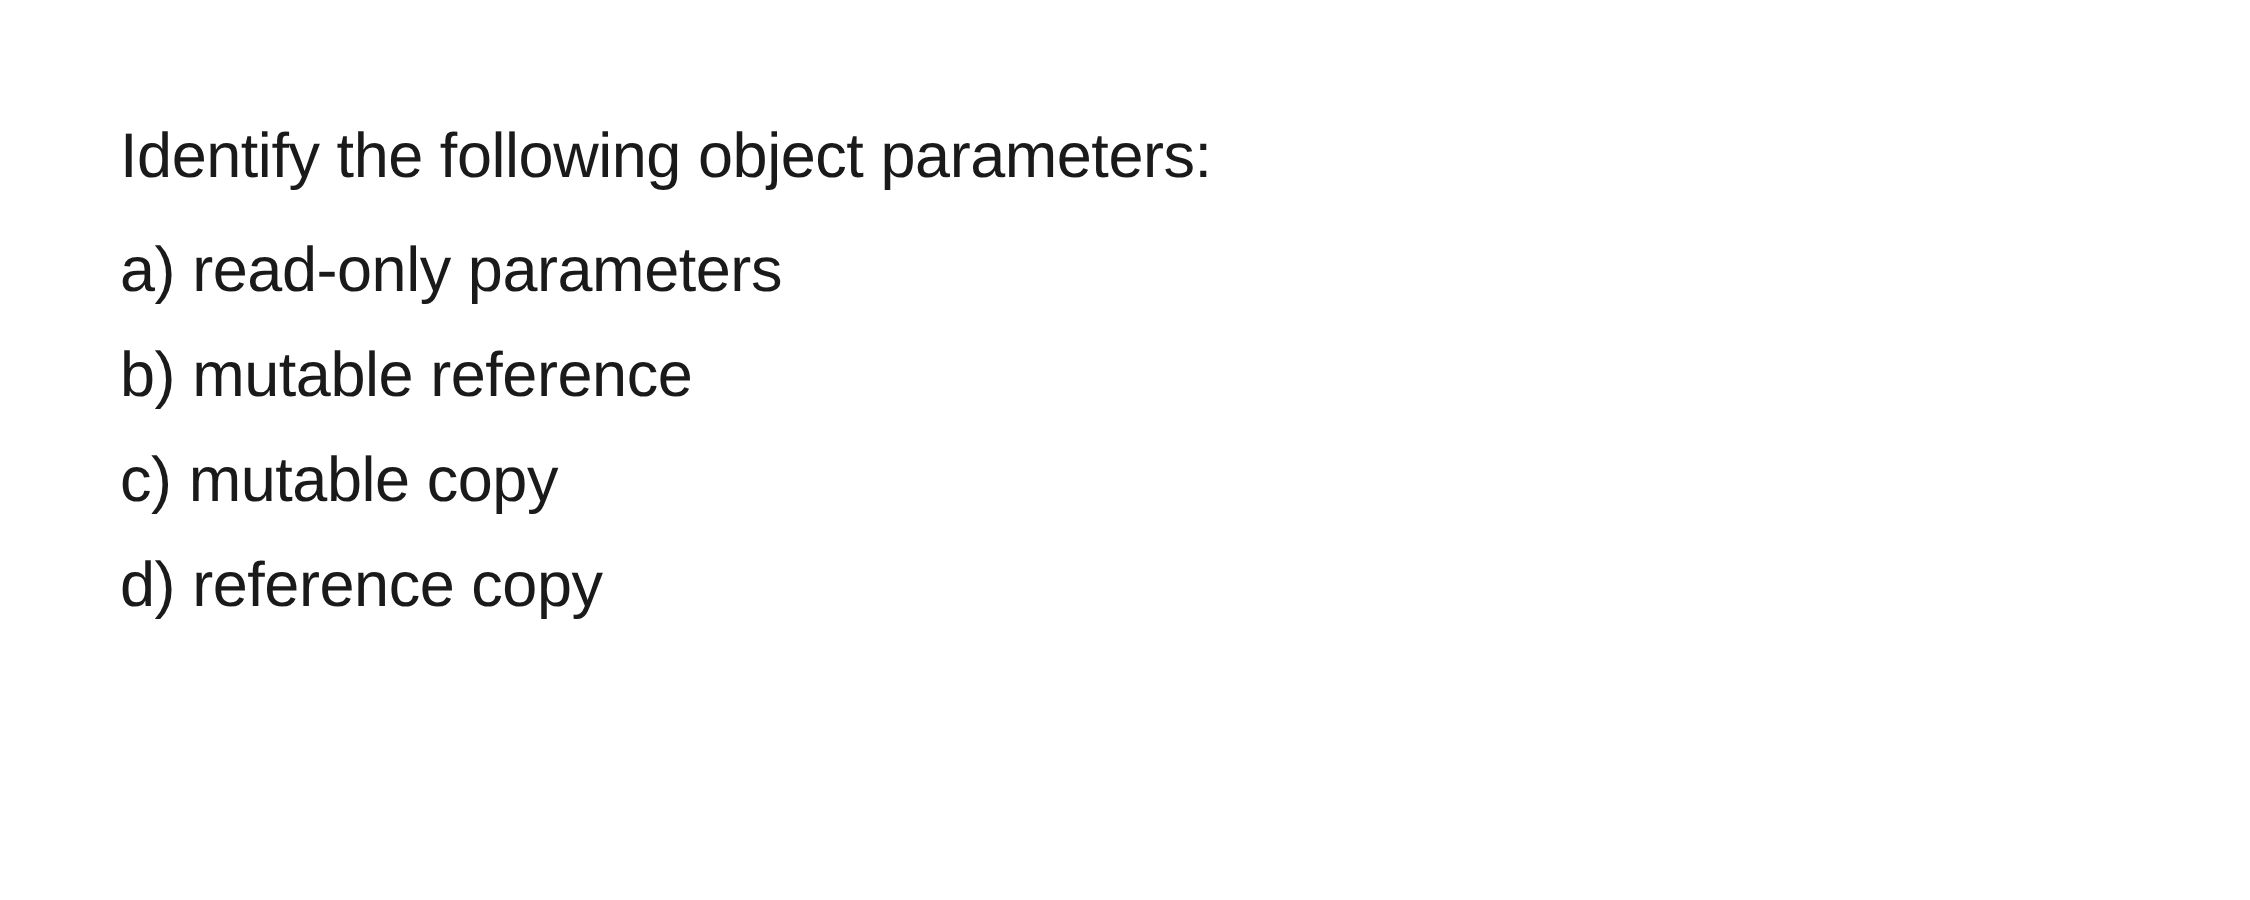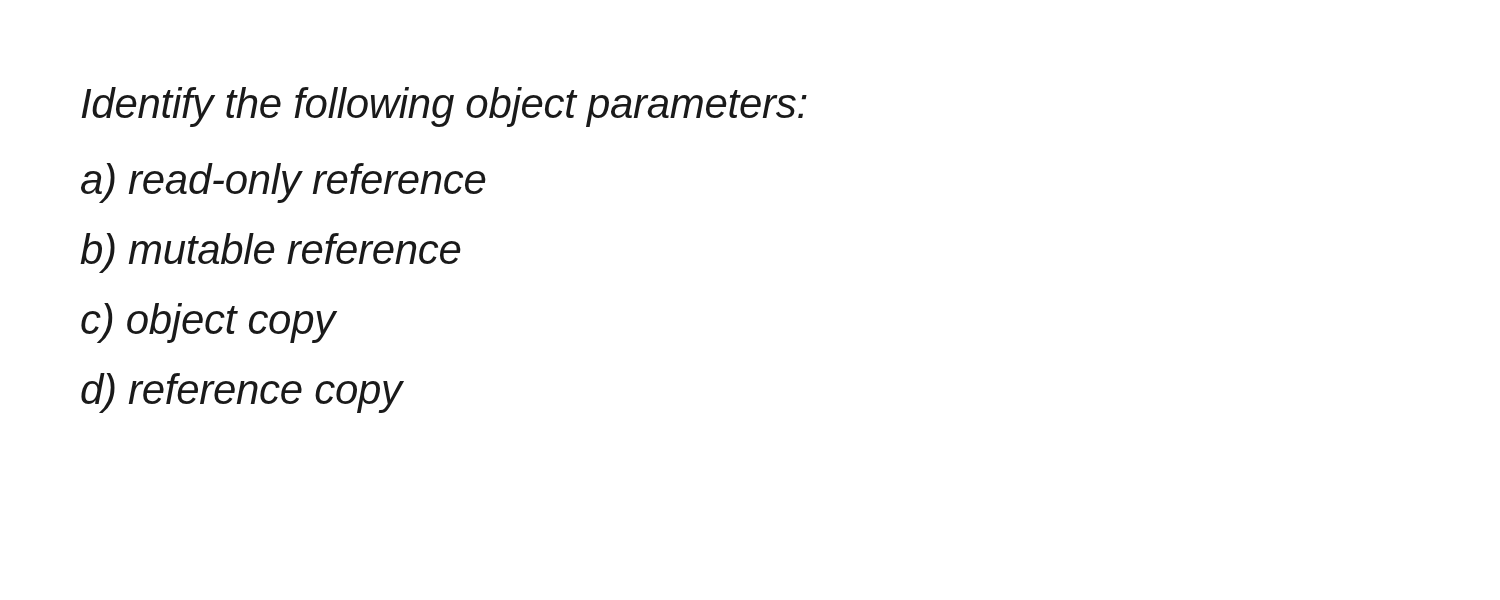--- a/index.html
+++ b/index.html
@@ -1,19 +1,18 @@
 <!DOCTYPE html>
 <html><head>
   <meta charset="utf-8">
   <style>
     * {
       margin: 0;
       padding: 0;
       box-sizing: border-box;
-      font-style: italic;
     }
     body {
       width: 1500px;
       height: 600px;
       background: #ffffff;
       font-family: -apple-system, BlinkMacSystemFont, "Segoe UI", Helvetica, Arial, sans-serif;
       color: #1a1a1a;
       padding: 80px 80px 0 80px;
     }
     .question-title {
@@ -26,16 +25,16 @@
       font-size: 42px;
       font-weight: 400;
       margin-bottom: 22px;
       letter-spacing: -0.3px;
     }
   </style>
 </head>
 <body>
 
 <div class="question-title">Identify the following object parameters:</div>
-<div class="option">a) read-only reference</div>
+<div class="option">a) read-only parameters</div>
 <div class="option">b) mutable reference</div>
-<div class="option">c) object copy</div>
+<div class="option">c) mutable copy</div>
 <div class="option">d) reference copy</div>
 
 </body></html>

